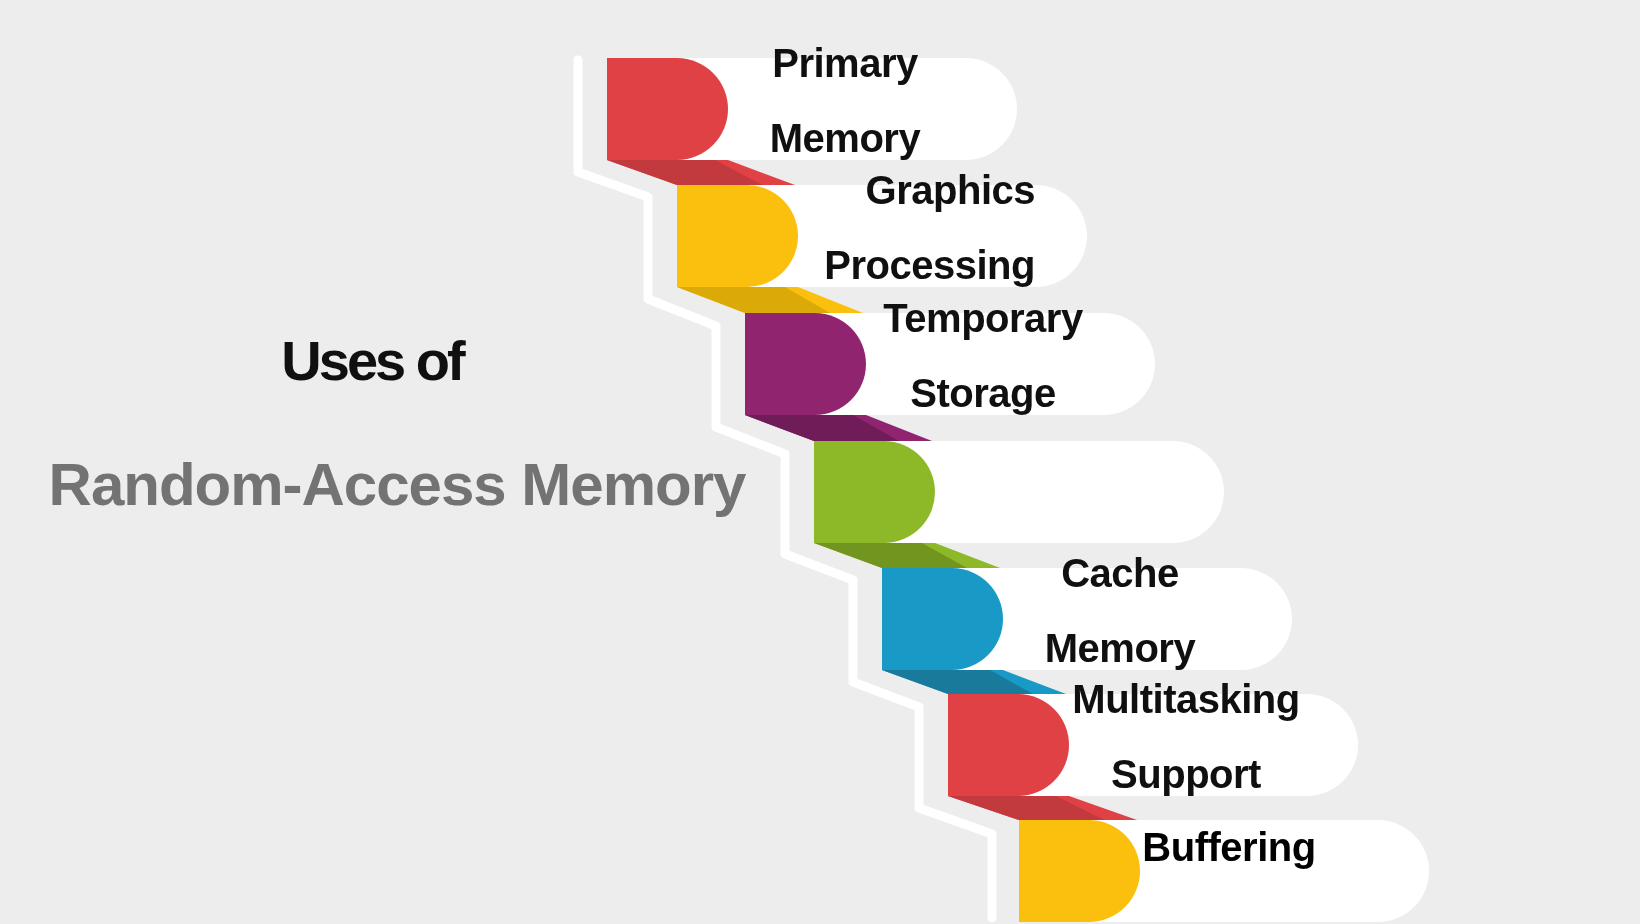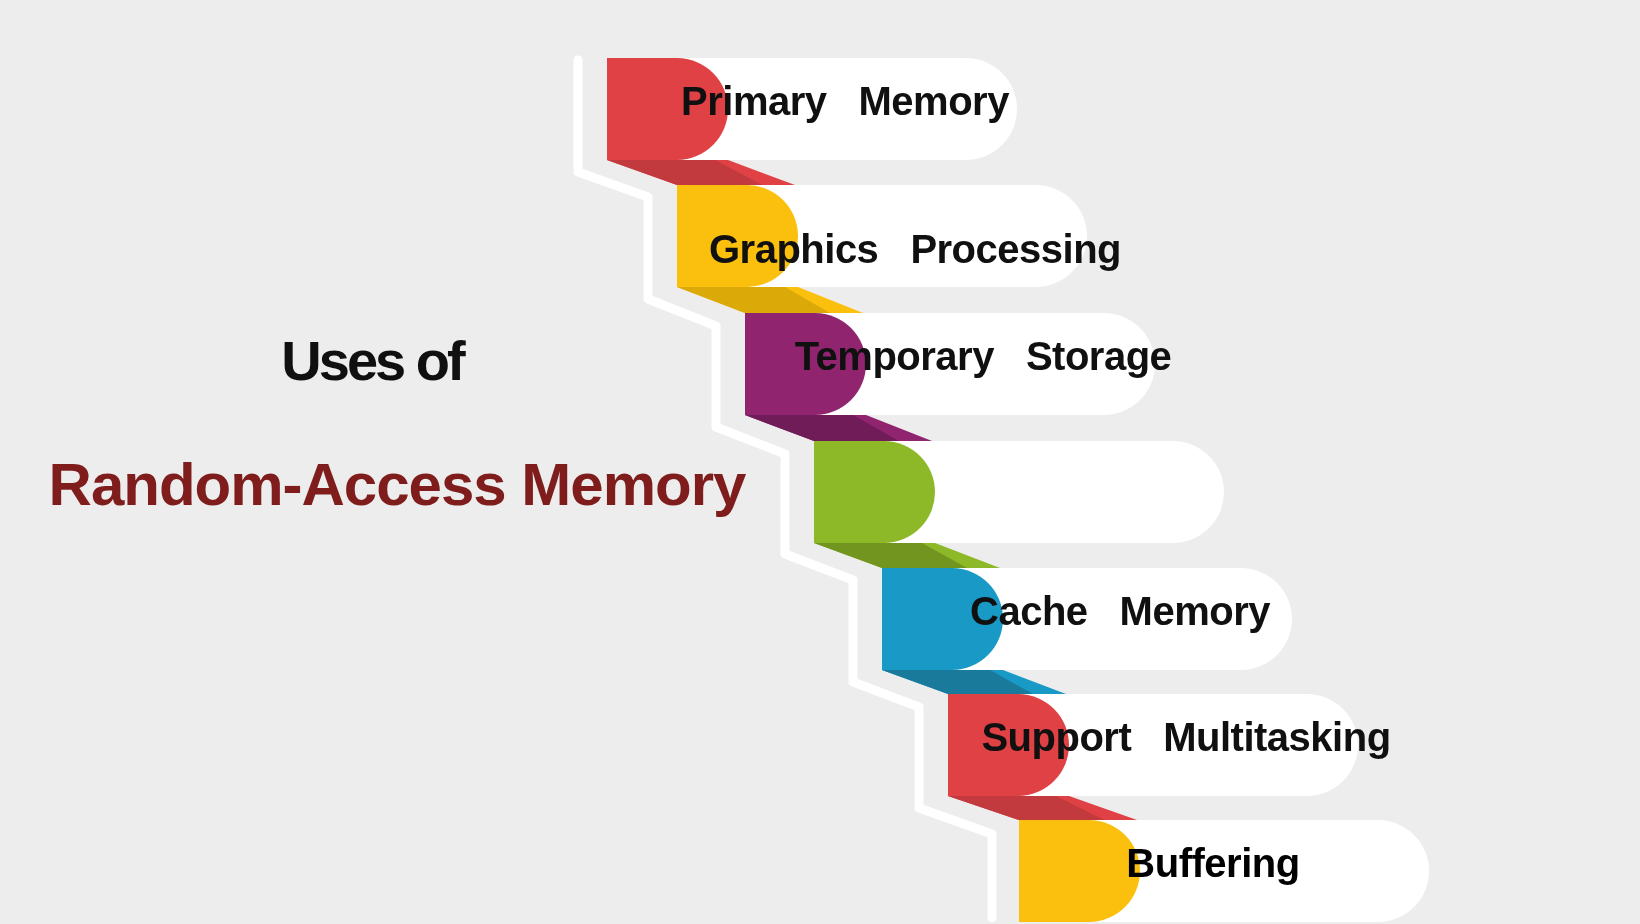--- a/index.html
+++ b/index.html
@@ -16,21 +16,21 @@
     text-align:center;font-weight:700;font-size:56px;
     letter-spacing:-3px;color:#121212;line-height:1.1;
   }
   .title2{
     position:absolute;left:12px;top:452px;width:770px;
     text-align:center;font-weight:700;font-size:60px;
     letter-spacing:-1px;color:#121212;line-height:1.1;
   }
   .label{
     position:absolute;width:240px;height:86px;
-    display:flex;flex-direction:row;justify-content:center;align-items:center;
+    display:flex;flex-direction:column;justify-content:center;align-items:center;
     text-align:center;font-weight:700;font-size:40px;line-height:1.07;
     letter-spacing:-0.5px;color:#101010;gap:32px;
   }
   .label span{display:block;white-space:nowrap;}
   .pos1{left:725px;top:58px;}
   .pos2{left:795px;top:185px;}
   .pos3{left:863px;top:313px;}
   .pos4{left:932px;top:441px;}
   .pos5{left:1000px;top:568px;}
   .pos6{left:1066px;top:694px;}
@@ -74,40 +74,40 @@
     <path d="M607,58  h70 a51,51 0 0 1 0,102 h-70 Z" fill="#DF4145"></path>
     <path d="M677,185 h70 a51,51 0 0 1 0,102 h-70 Z" fill="#FAC00D"></path>
     <path d="M745,313 h70 a51,51 0 0 1 0,102 h-70 Z" fill="#90246F"></path>
     <path d="M814,441 h70 a51,51 0 0 1 0,102 h-70 Z" fill="#8DB928"></path>
     <path d="M882,568 h70 a51,51 0 0 1 0,102 h-70 Z" fill="#1999C5"></path>
     <path d="M948,694 h70 a51,51 0 0 1 0,102 h-70 Z" fill="#DF4145"></path>
     <path d="M1019,820 h70 a51,51 0 0 1 0,102 h-70 Z" fill="#FAC00D"></path>
   </svg>
 
   <div class="title1" style="color: rgb(16, 16, 16);">Uses of</div>
-  <div class="title2" style="color: #7f1d1d;">Random-Access Memory</div>
+  <div class="title2" style="color: #737373;">Random-Access Memory</div>
 
   <div class="label pos1" style="color: rgb(16, 16, 16);">
     <span>Primary</span>
     <span>Memory</span>
   </div>
   <div class="label pos2" style="color: rgb(16, 16, 16); align-items: flex-end;">
     <span>Graphics</span>
     <span>Processing</span>
   </div>
   <div class="label pos3" style="color: rgb(16, 16, 16);">
     <span>Temporary</span>
     <span>Storage</span>
   </div>
   <div class="label pos5" style="color: rgb(16, 16, 16);">
     <span>Cache</span>
     <span>Memory</span>
   </div>
   <div class="label pos6" style="color: rgb(16, 16, 16);">
+    <span>Multitasking</span>
     <span>Support</span>
-    <span>Multitasking</span>
   </div>
   <div class="label pos7" style="color: #000000;">
     <span>Buffering</span>
     <span></span>
   </div>
 
 </div>
 
 </body></html>

